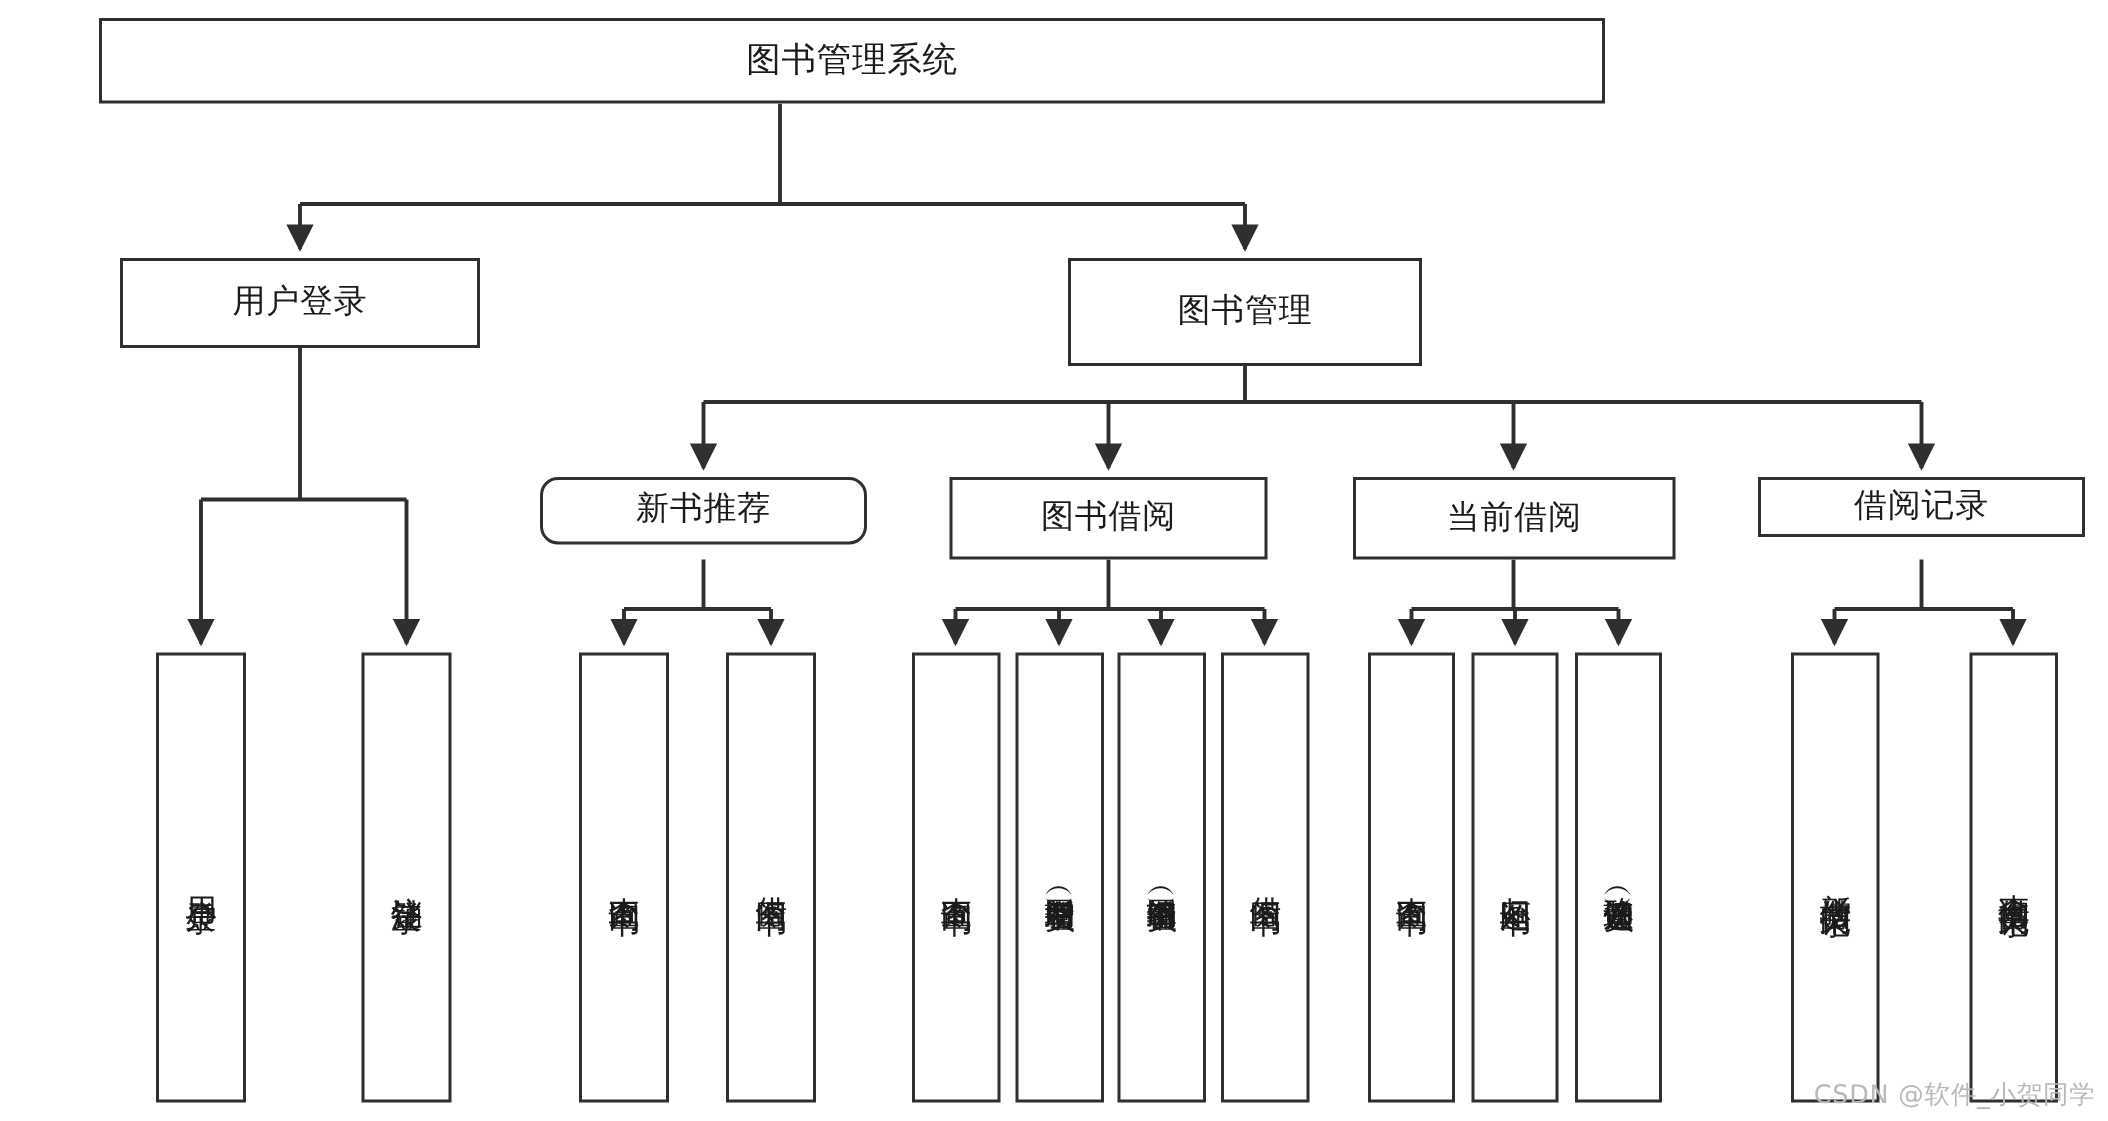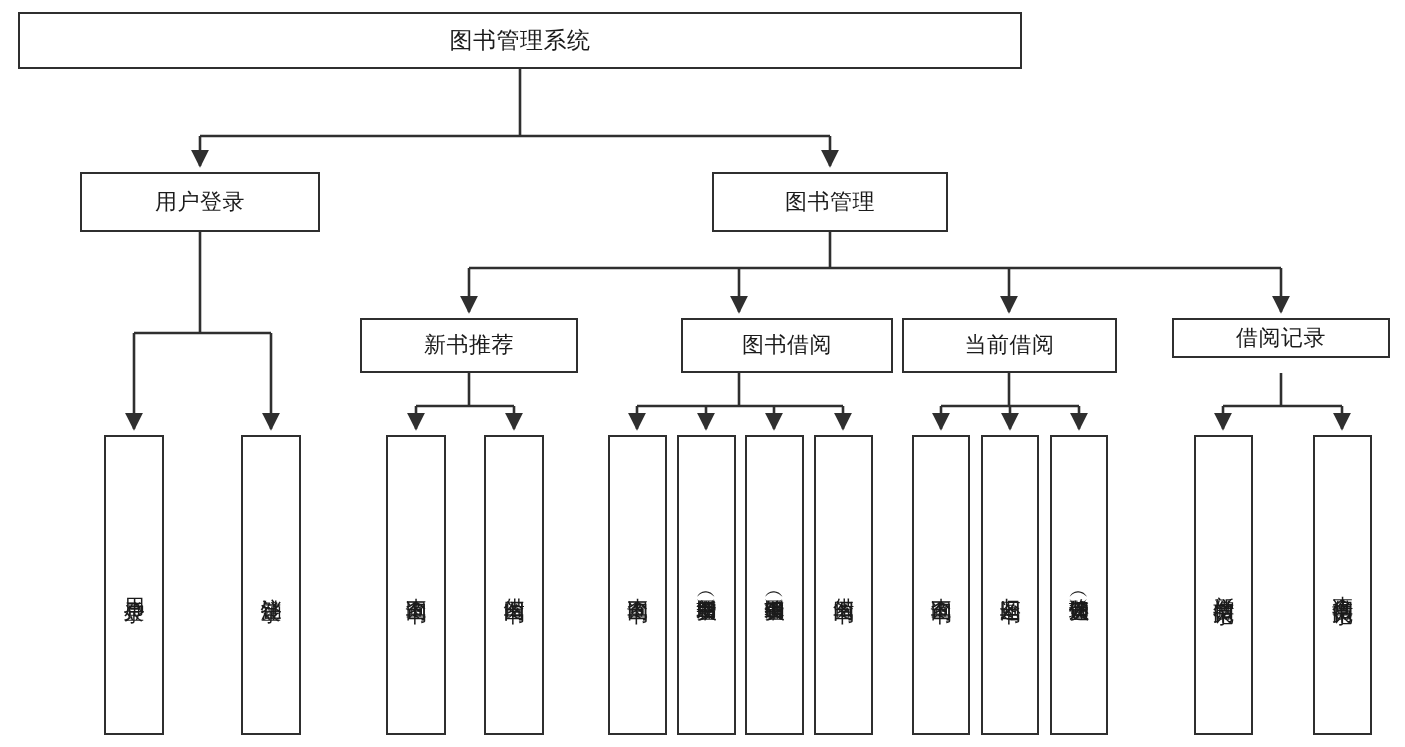--- a/index.html
+++ b/index.html
@@ -48,20 +48,21 @@
     letter-spacing: 2px;
     text-align: center;
     white-space: nowrap;
   }
   .node-v.tight {
     font-size: 20px;
     letter-spacing: 0.5px;
   }
   .root {
     font-size: 23px;
+    margin-left: 48px;
   }
   .watermark {
     position: absolute;
     right: 8px;
     bottom: 6px;
     font-size: 17px;
     color: #b9b9b9;
     white-space: nowrap;
     letter-spacing: 0.5px;
   }
@@ -118,37 +119,38 @@
       <path d="M 1223 406 L 1342 406"></path>
       <path d="M 1223 406 L 1223 429" marker-end="url(#arrow)"></path>
       <path d="M 1342 406 L 1342 429" marker-end="url(#arrow)"></path>
     </g>
   </svg>
 
   <div class="node node-h root" id="node-root" style="left: 18px; top: 12px; width: 1004px; height: 57px;">图书管理系统</div>
 
   <div id="level2-container">
       <div class="node node-h" style="left: 80px; top: 172px; width: 240px; height: 60px;">用户登录</div>
-      <div class="node node-h" style="left: 712px; top: 172px; width: 236px; height: 60px;">图书管理</div>
+      <div class="node node-h" style="left: 712px; top: 172px; width: 236px; height: 72px;">图书管理</div>
     </div>
   <div id="level3-container">
-      <div class="node node-h" style="left: 360px; top: 318px; width: 218px; height: 55px;">新书推荐</div>
-      <div class="node node-h" style="left: 633px; top: 318px; width: 212px; height: 55px; margin-left: 48px;">图书借阅</div>
+      <div class="node node-h" style="left: 360px; top: 318px; width: 218px; height: 45px; border-radius: 12px;">新书推荐</div>
+      <div class="node node-h" style="left: 633px; top: 318px; width: 212px; height: 55px;">图书借阅</div>
       <div class="node node-h" style="left: 902px; top: 318px; width: 215px; height: 55px; font-family: Liberation Serif, serif;">当前借阅</div>
       <div class="node node-h" style="left: 1172px; top: 318px; width: 218px; height: 40px;">借阅记录</div>
     </div>
   <div id="leaves-container">
       <div class="node node-v" style="left: 104px; top: 435px; width: 60px; height: 300px;">用户登录</div>
       <div class="node node-v" style="left: 241px; top: 435px; width: 60px; height: 300px;">注销登录</div>
       <div class="node node-v" style="left: 386px; top: 435px; width: 60px; height: 300px;">查询图书</div>
       <div class="node node-v" style="left: 484px; top: 435px; width: 60px; height: 300px;">借阅图书</div>
       <div class="node node-v" style="left: 608px; top: 435px; width: 59px; height: 300px;">查询图书</div>
       <div class="node node-v tight" style="left: 677px; top: 435px; width: 59px; height: 300px;">新增图书（管理员）</div>
       <div class="node node-v tight" style="left: 745px; top: 435px; width: 59px; height: 300px;">编辑图书（管理员）</div>
       <div class="node node-v" style="left: 814px; top: 435px; width: 59px; height: 300px;">借阅图书</div>
       <div class="node node-v" style="left: 912px; top: 435px; width: 58px; height: 300px;">查询图书</div>
       <div class="node node-v" style="left: 981px; top: 435px; width: 58px; height: 300px;">归还图书</div>
       <div class="node node-v tight" style="left: 1050px; top: 435px; width: 58px; height: 300px;">确认归还（管理员）</div>
       <div class="node node-v" style="left: 1194px; top: 435px; width: 59px; height: 300px;">新增借阅记录</div>
       <div class="node node-v" style="left: 1313px; top: 435px; width: 59px; height: 300px;">查询借阅记录</div>
     </div>
 
+  <div class="watermark">CSDN @软件_小贺同学</div>
 </div>
 
 </body></html>

